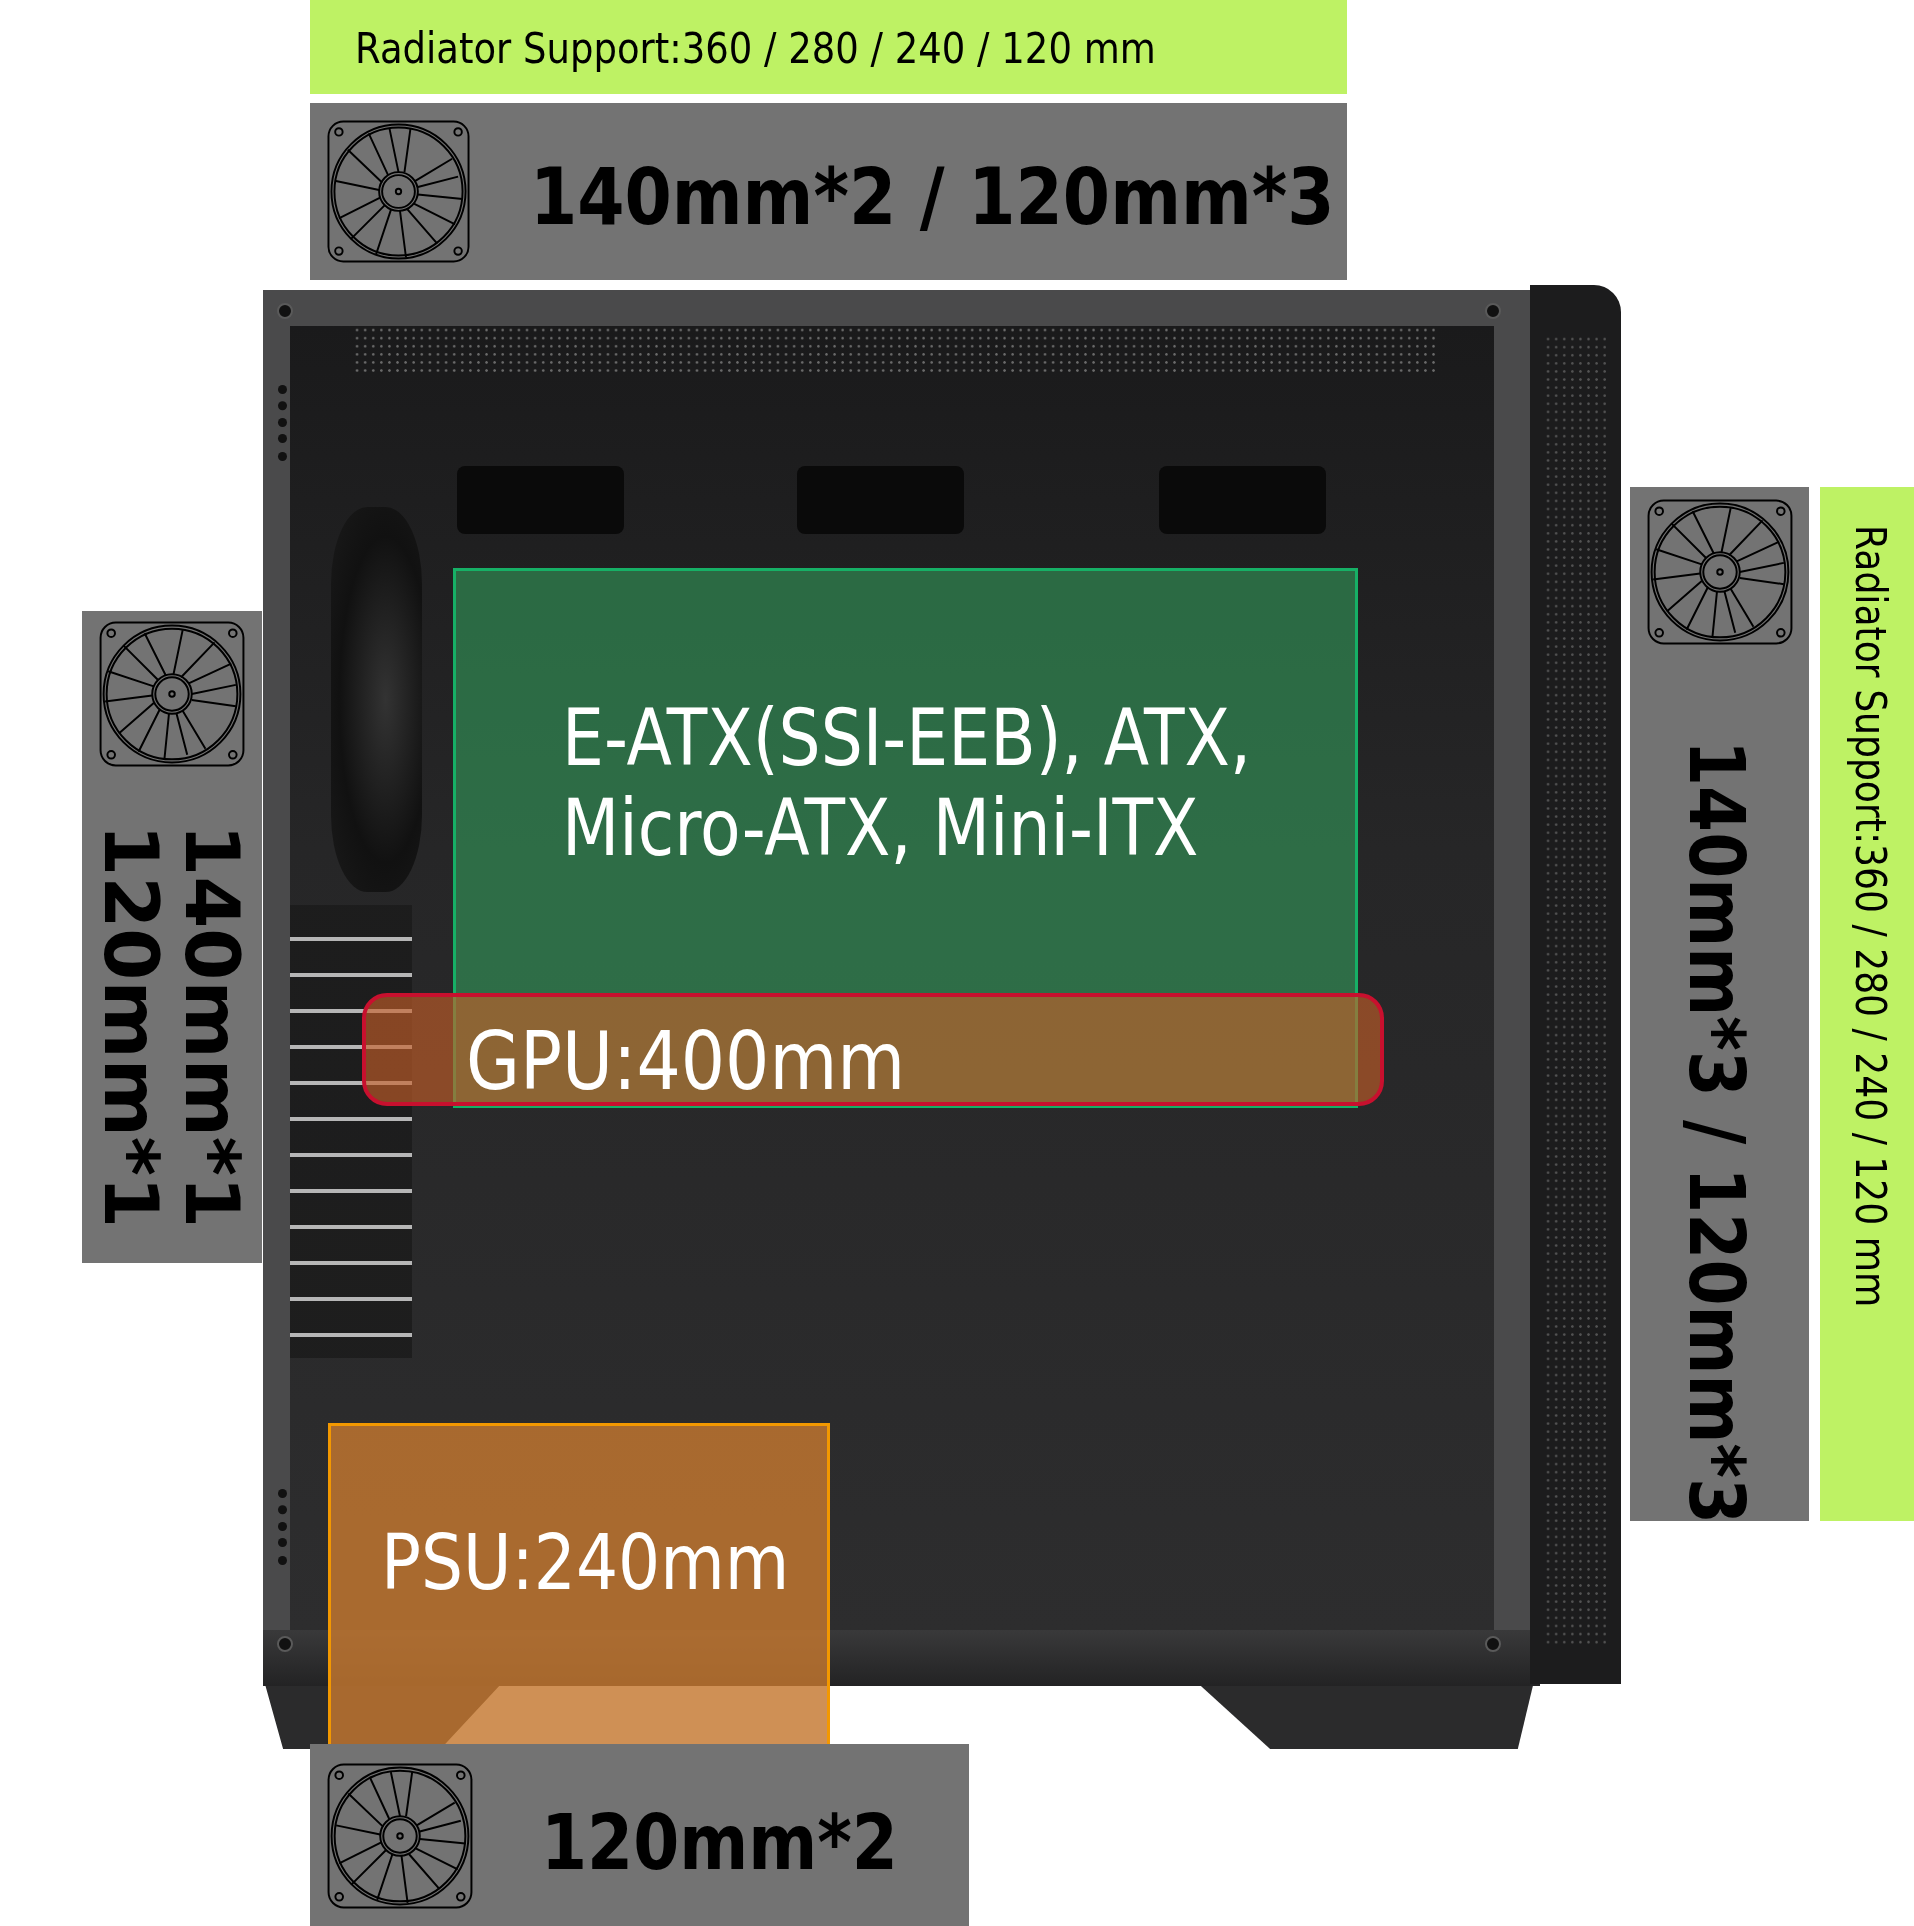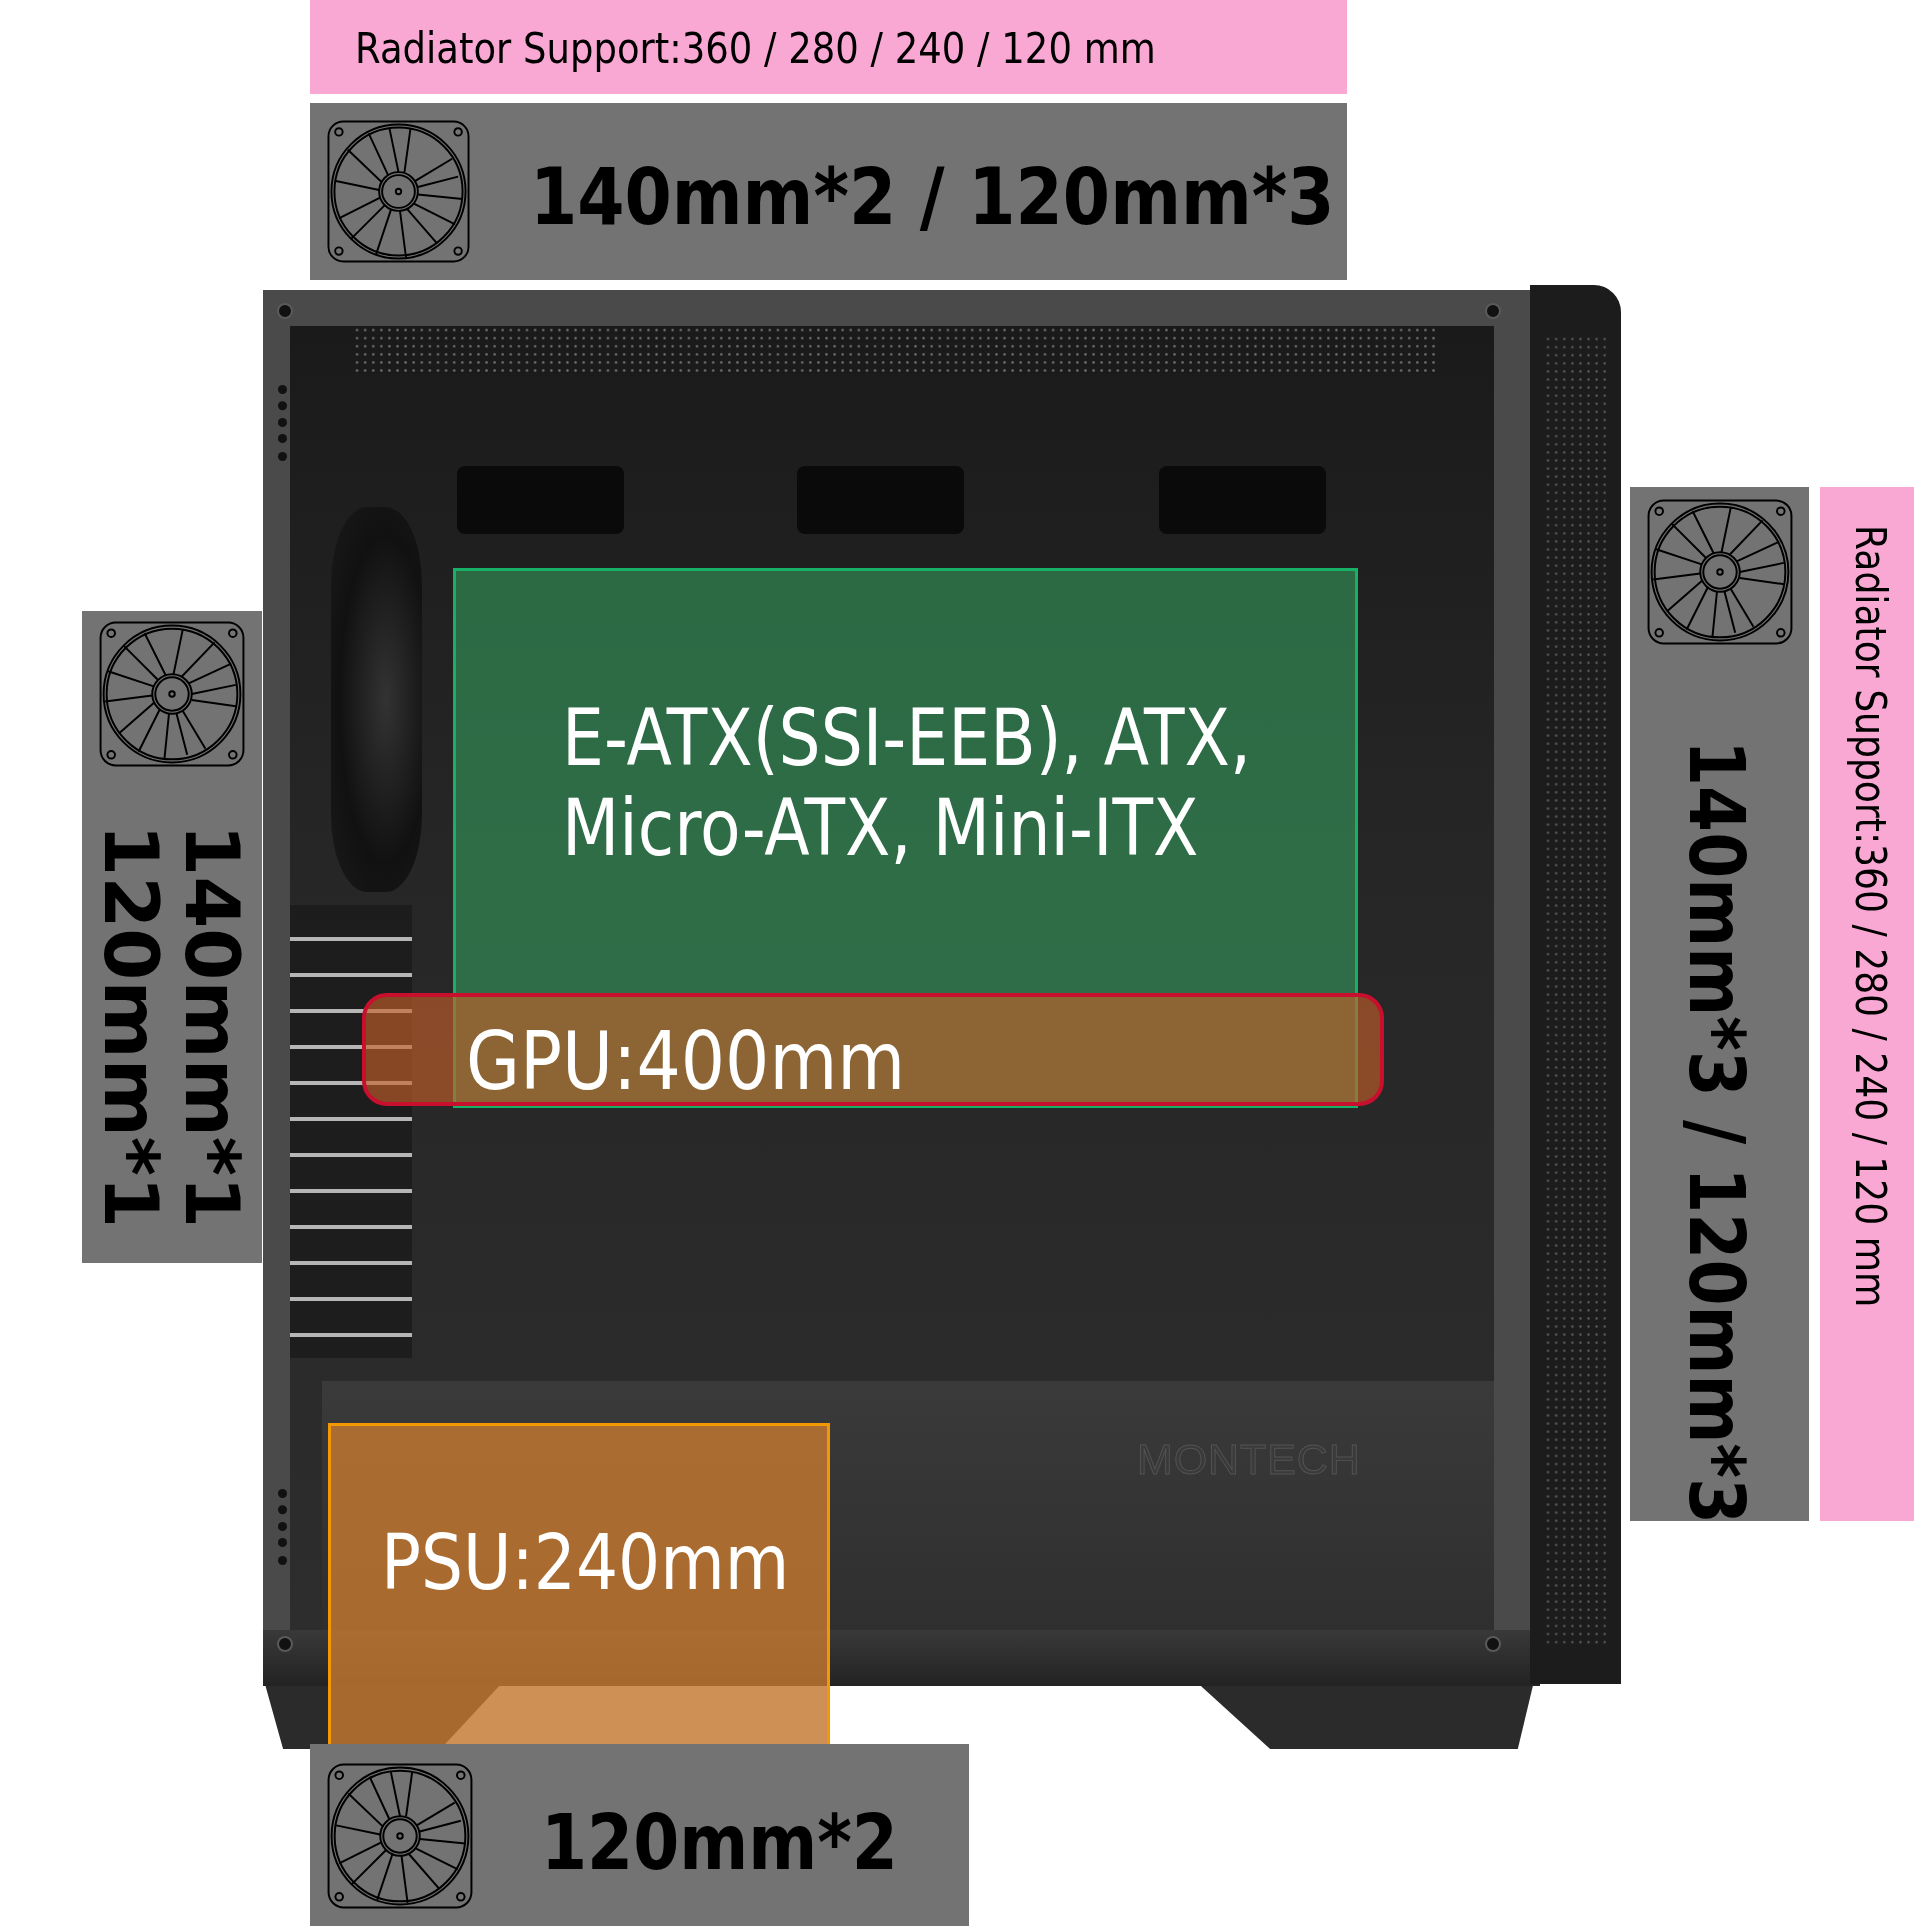--- a/index.html
+++ b/index.html
@@ -1,20 +1,20 @@
 <!DOCTYPE html>
 <html style="font-size:7.2px"><head>
 <meta charset="utf-8">
 <style>
   html, body { margin:0; padding:0; background:#ffffff; }
   body { width:1915px; height:1926px; position:relative; overflow:hidden; font-family:"DejaVu Sans", sans-serif; }
   .abs { position:absolute; box-sizing:border-box; }
 
   
-  .bar-magenta { background:#f9a8d4; }
+  .bar-magenta { background:#bef264; }
   .bar-blue { background:#737373;font-weight:bold; }
   .bar-text { color:#000; font-family:"DejaVu Sans", sans-serif; white-space:nowrap; transform-origin:left top; }
   .case-frame { background:#4a4a4b; }
   .case-inner { background:linear-gradient(180deg,#1a1a1b 0%,#262627 40%,#2d2d2e 100%); }
   .front-panel { background:#1c1c1d; border-radius:0 27px 0 0; }
   .mesh { background-image:radial-gradient(circle,#6a6a6a 1.1px,transparent 1.4px); background-size:8.1px 8.1px; }
   .cutout { background:#0a0a0a; border-radius:8.1px; }
   .shroud { background:linear-gradient(180deg,#3a3a3b,#2f2f30); }
   .feet { background:#2b2b2c; }
   .screw { border-radius:50%; background:#111; border:2.7px solid #5a5a5a; }
@@ -77,23 +77,20 @@
   <div class="abs case-inner" style="left:27px;top:41px;width:1204px;height:1304px;">
     <div class="abs mesh" style="left:63px;top:0;width:1086px;height:50px;"></div>
     <div class="abs cutout" style="left:167px;top:140px;width:167px;height:68px;"></div>
     <div class="abs cutout" style="left:507px;top:140px;width:167px;height:68px;"></div>
     <div class="abs cutout" style="left:869px;top:140px;width:167px;height:68px;"></div>
 
     <div class="abs" style="left:41px;top:181px;width:91px;height:385px;background:radial-gradient(ellipse at 60% 50%,#333 0%,#111 60%,#1a1a1a 100%);border-radius:40%/20%;"></div>
 
     <div class="abs" style="left:0;top:579px;width:122px;height:453px;background:repeating-linear-gradient(180deg,#1b1b1b 0,#1b1b1b 32px,#cfcfcf 32px,#cfcfcf 36px);opacity:0.85;"></div>
 
-    <div class="abs shroud" style="left:32px;top:1055px;width:1172px;height:249px;">
-      <div class="abs" style="left:815px;top:54px;font-family:'Liberation Sans',sans-serif;font-size:43px;color:#3a3a3a;-webkit-text-stroke:0.9px #555;letter-spacing:0.9px;">MONTECH</div>
-    </div>
   </div>
 </div>
 
 <div class="abs ov-green" style="left:453px;top:568px;width:905px;height:540px;">
   <div class="abs ov-text" style="left:106px;top:122px;font-size:79px;transform:scaleX(0.84);transform-origin:left top;">
     <div>E-ATX(SSI-EEB), ATX,</div>
     <div>Micro-ATX, Mini-ITX</div>
   </div>
 </div>
 

